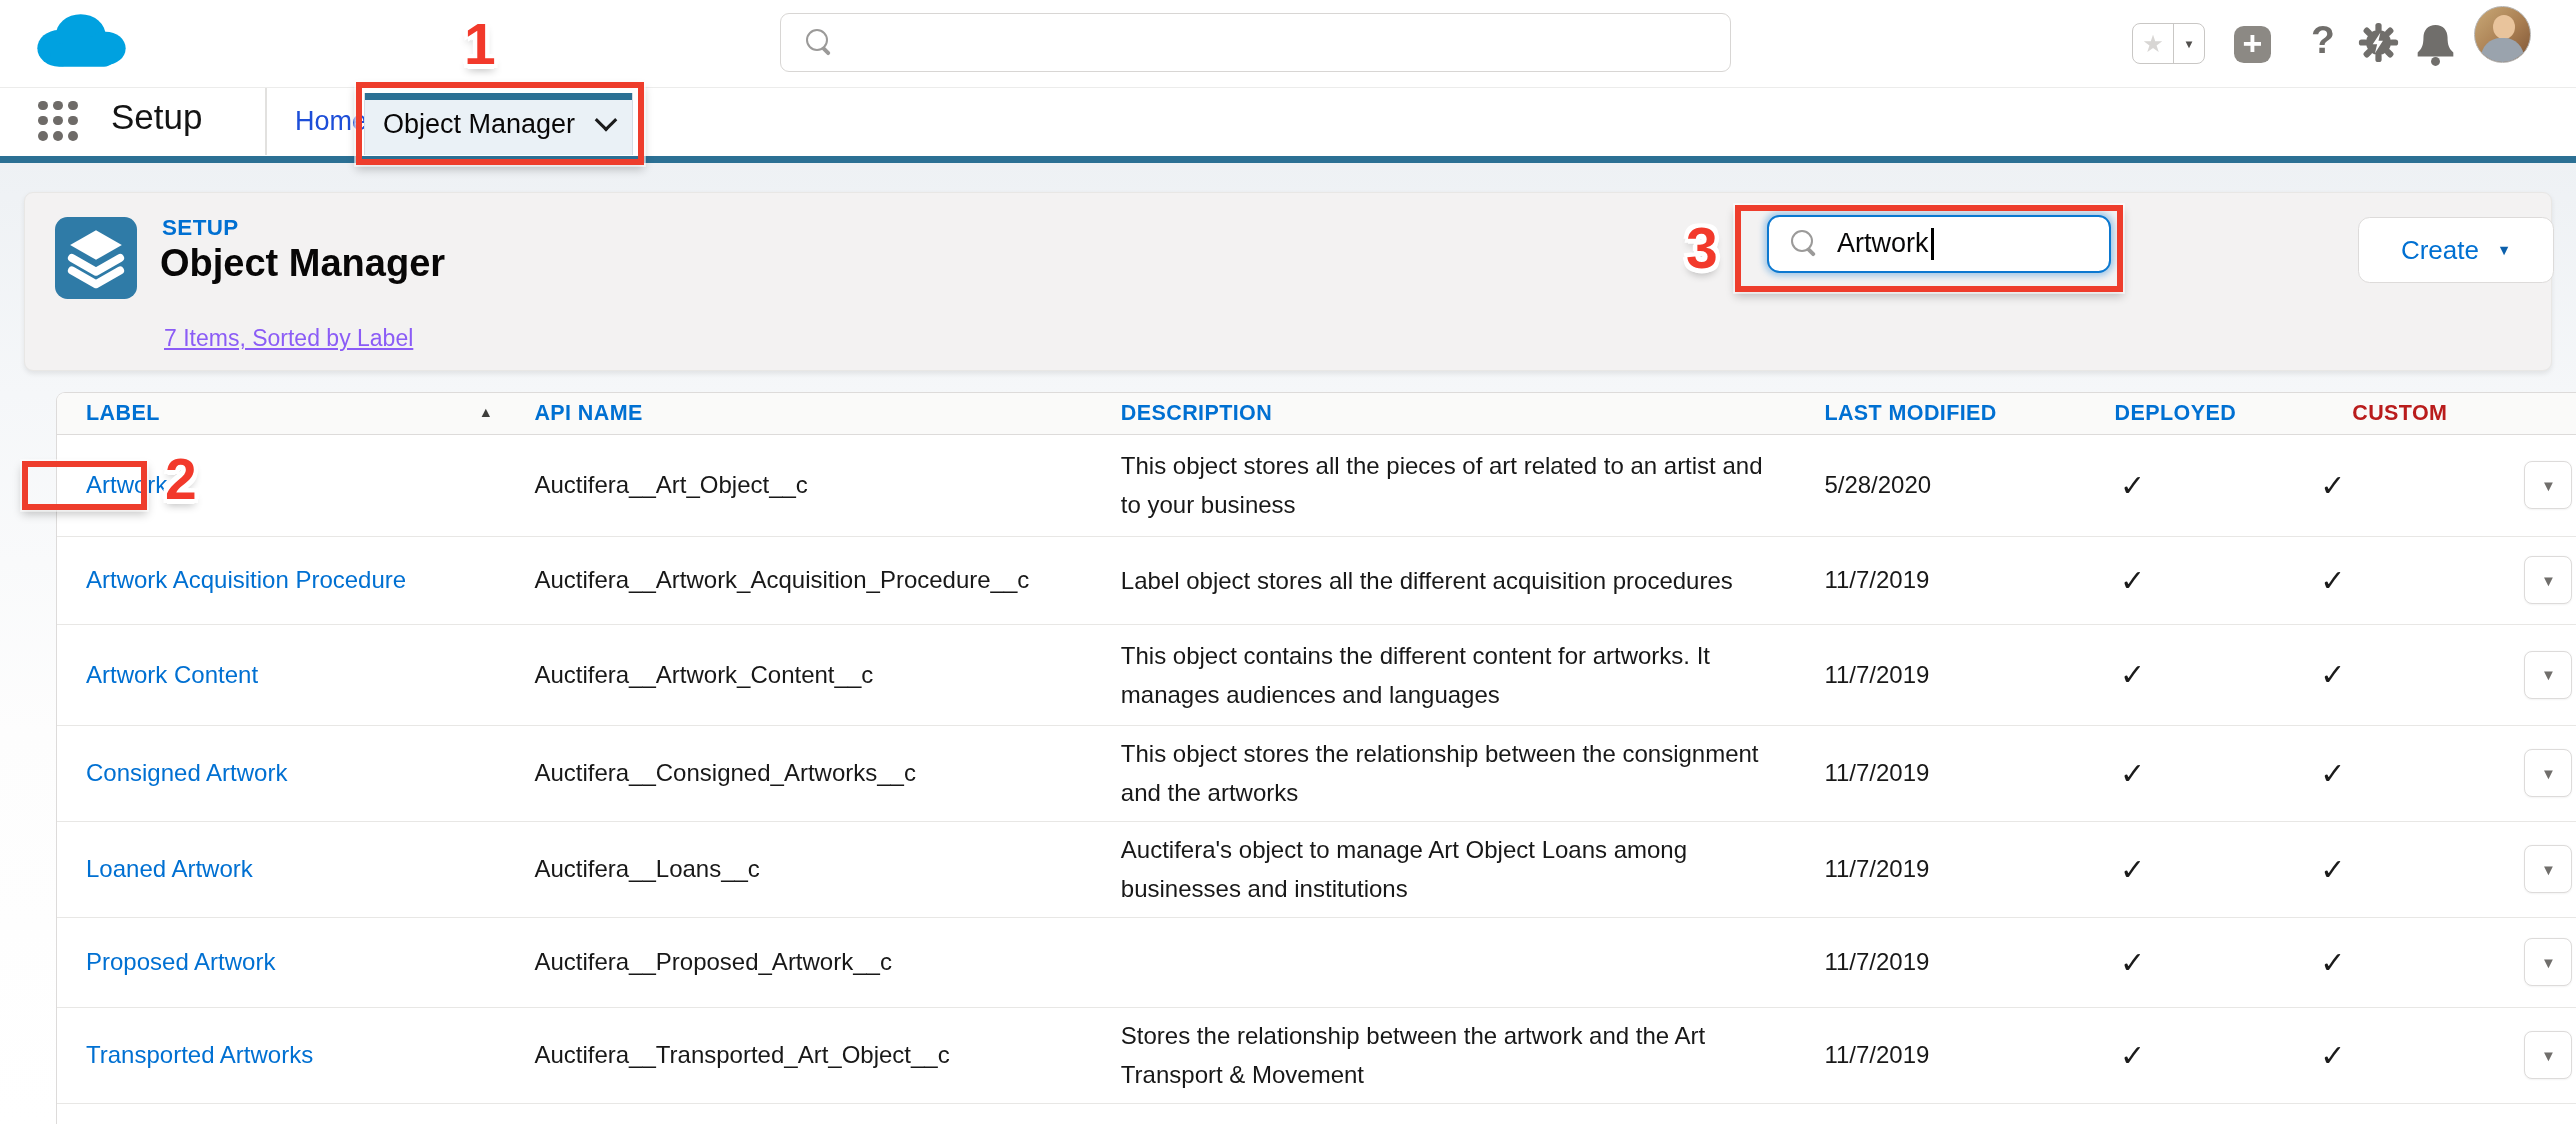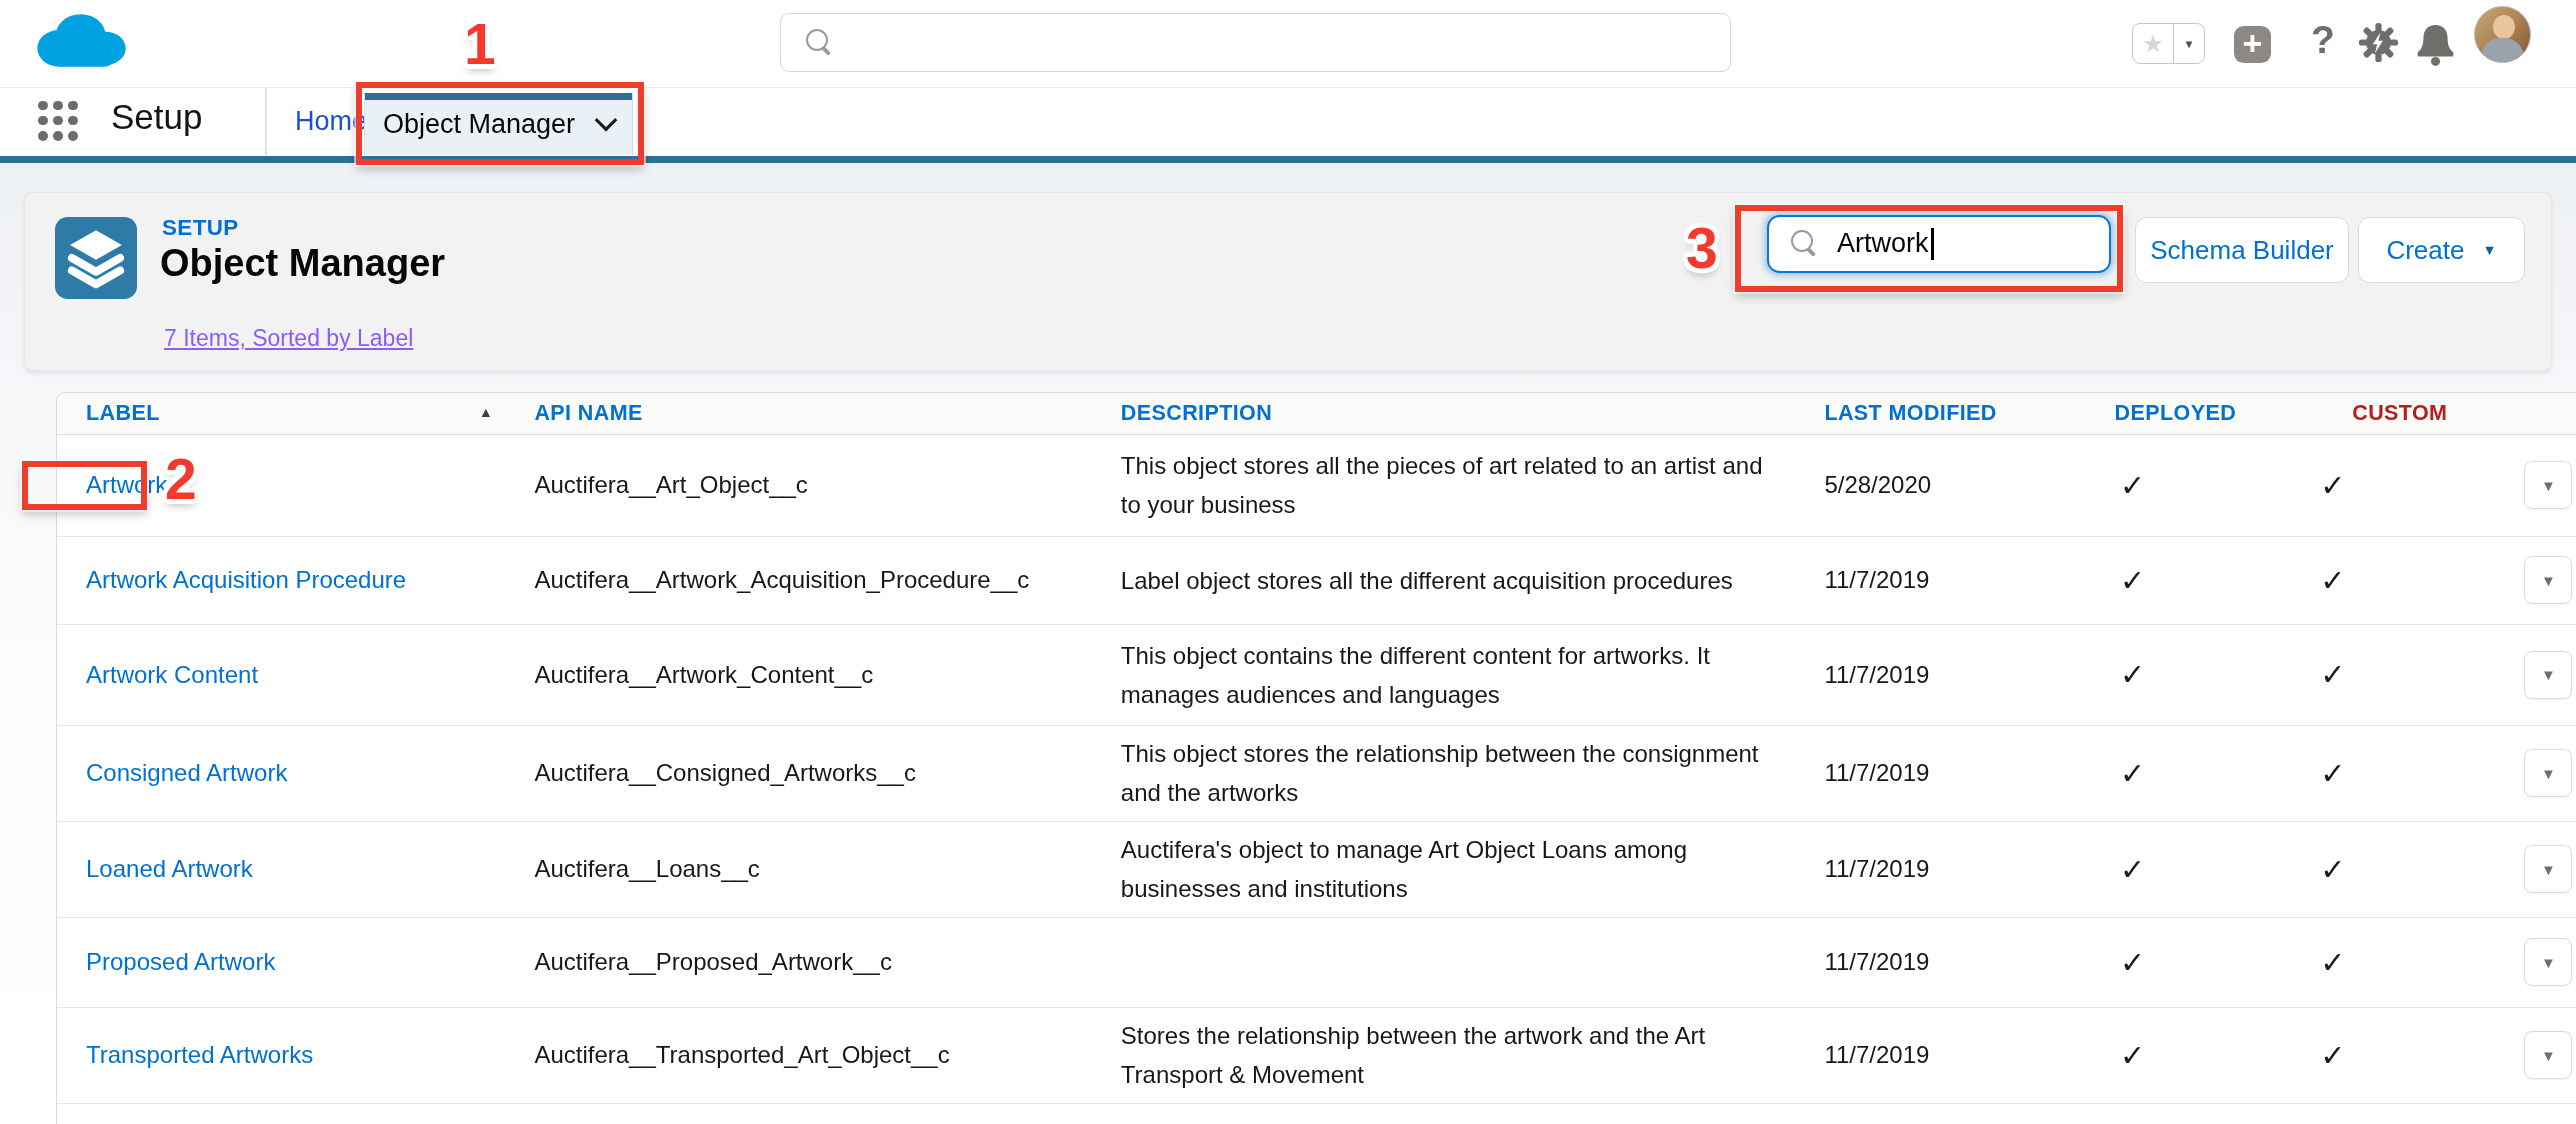--- a/index.html
+++ b/index.html
@@ -75,21 +75,21 @@
 
   .quick-find { position:absolute; left:1742px; top:21.5px; width:344px; height:58px; background:#fff;
     border:2.7px solid #0b78d0; border-radius:12.5px;
     box-shadow:0 0 6.3px 2.7px rgba(11,120,208,.35);
     display:flex; align-items:center; padding-left:21.5px; font-size:27px; color:#080707; }
   .qf-caret { width:2.7px; height:32px; background:#000; margin-left:2.7px; }
   .hbtn { position:absolute; top:24px; height:66px; background:#fff; border:1.8px solid #dddbda;
     border-radius:11.6px; color:#0070d2; font-size:26px; display:flex; align-items:center;
     justify-content:center; gap:18px; font-family:inherit; cursor:pointer; }
   .btn-schema { left:2110px; width:214px; }
-  .btn-create { left:2333px; width:167px; }
+  .btn-create { left:2333px; width:196px; }
   .create-tri { font-size:14.3px; color:#0b5fab; }
 
   
   .table-card { position:absolute; left:24px; top:392px; width:2528px; height:732px; background:#fff;
     border:1.8px solid #dddbda; border-bottom:none; border-radius:9px 9px 0 0; overflow:hidden;margin-left:32px; }
   table { width:100%; border-collapse:collapse; table-layout:fixed; }
   col.w-label{width:477px} col.w-api{width:586px} col.w-desc{width:703px}
   col.w-mod{width:290px} col.w-dep{width:200px} col.w-cus{width:170px} col.w-act{width:98px}
   th { height:41px; background:#fafaf9; border-bottom:1.8px solid #dddbda; font-size:21.5px;
     font-weight:700; color:#0070d2; text-align:left; letter-spacing:0.4px; }
@@ -209,21 +209,20 @@
   </span>
   <span class="eyebrow">SETUP</span>
   <span class="page-title">Object Manager</span>
   <span class="count-line">7 Items, Sorted by Label</span>
 
   <div class="quick-find" role="textbox">
     <span class="mag"></span>
     <span>Artwork</span>
     <span class="qf-caret"></span>
   </div>
-  <button class="hbtn btn-schema">Schema Builder</button>
   <button class="hbtn btn-create">
     <span>Create</span>
     <span class="create-tri">▼</span>
   </button>
 </div>
 
 <div class="table-card">
   <table>
     <colgroup>
       <col class="w-label">

